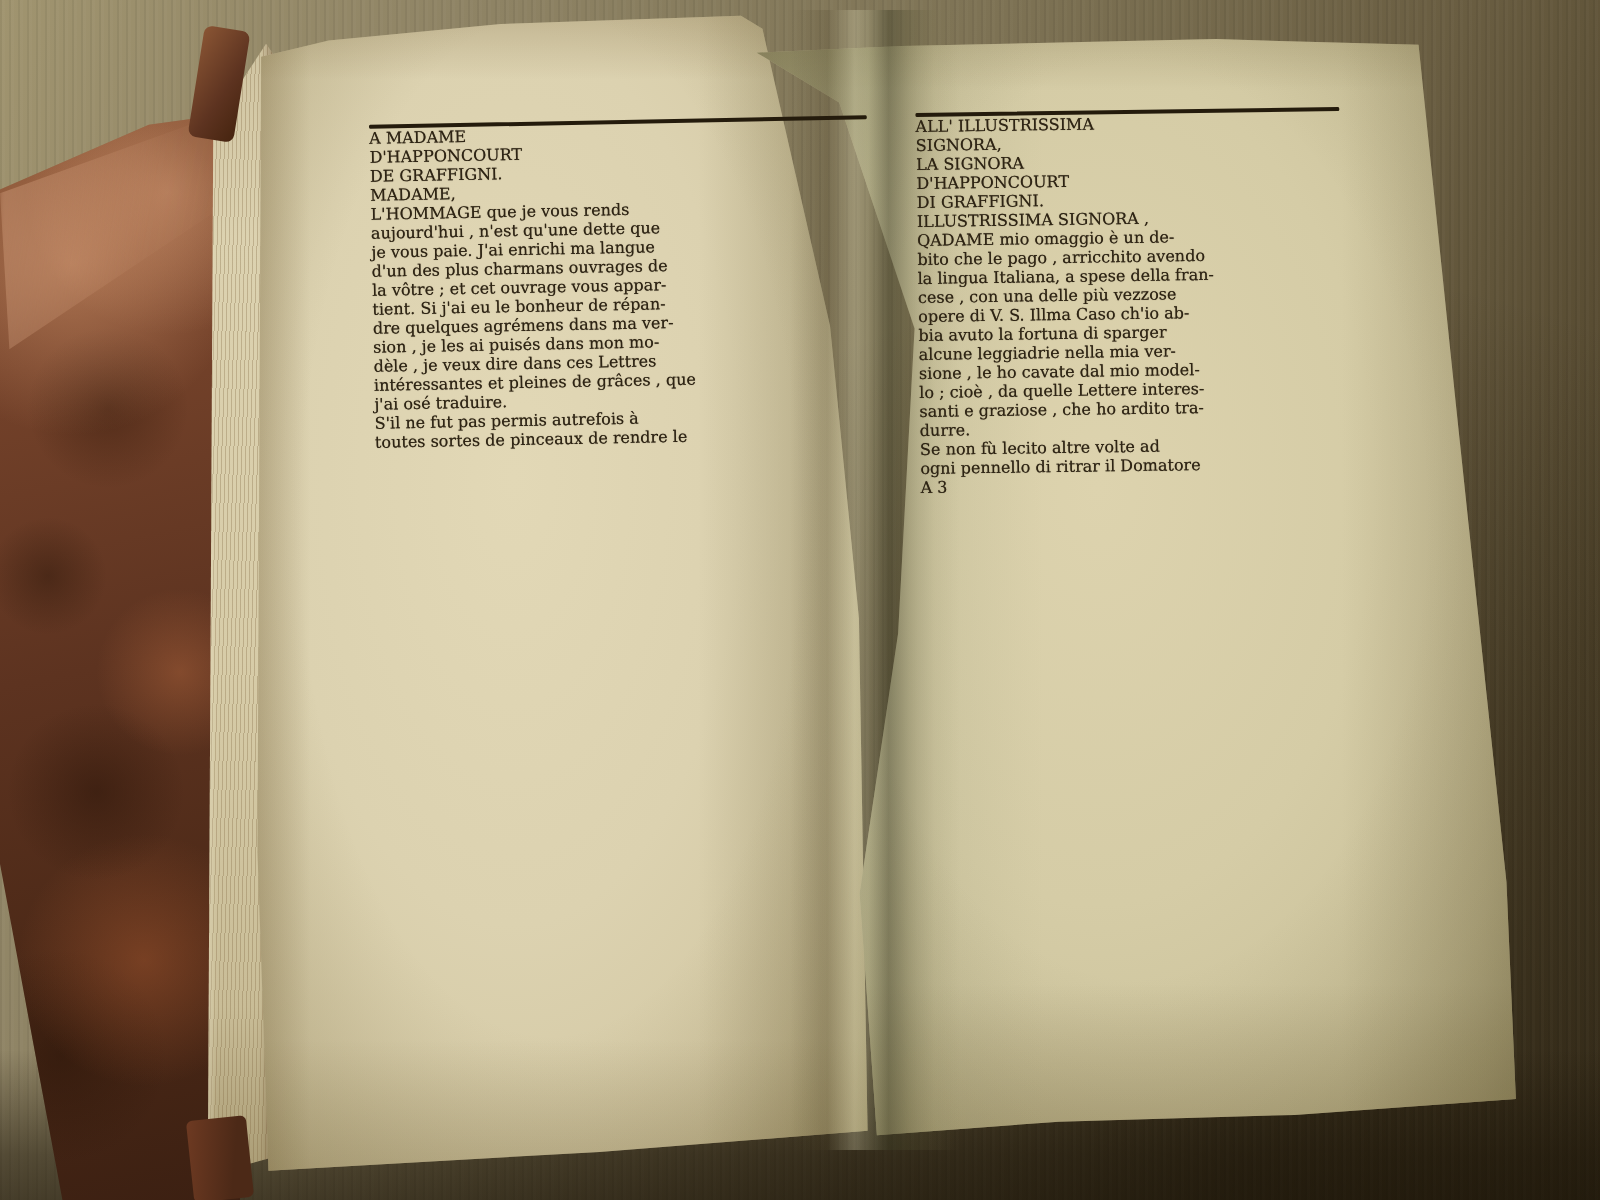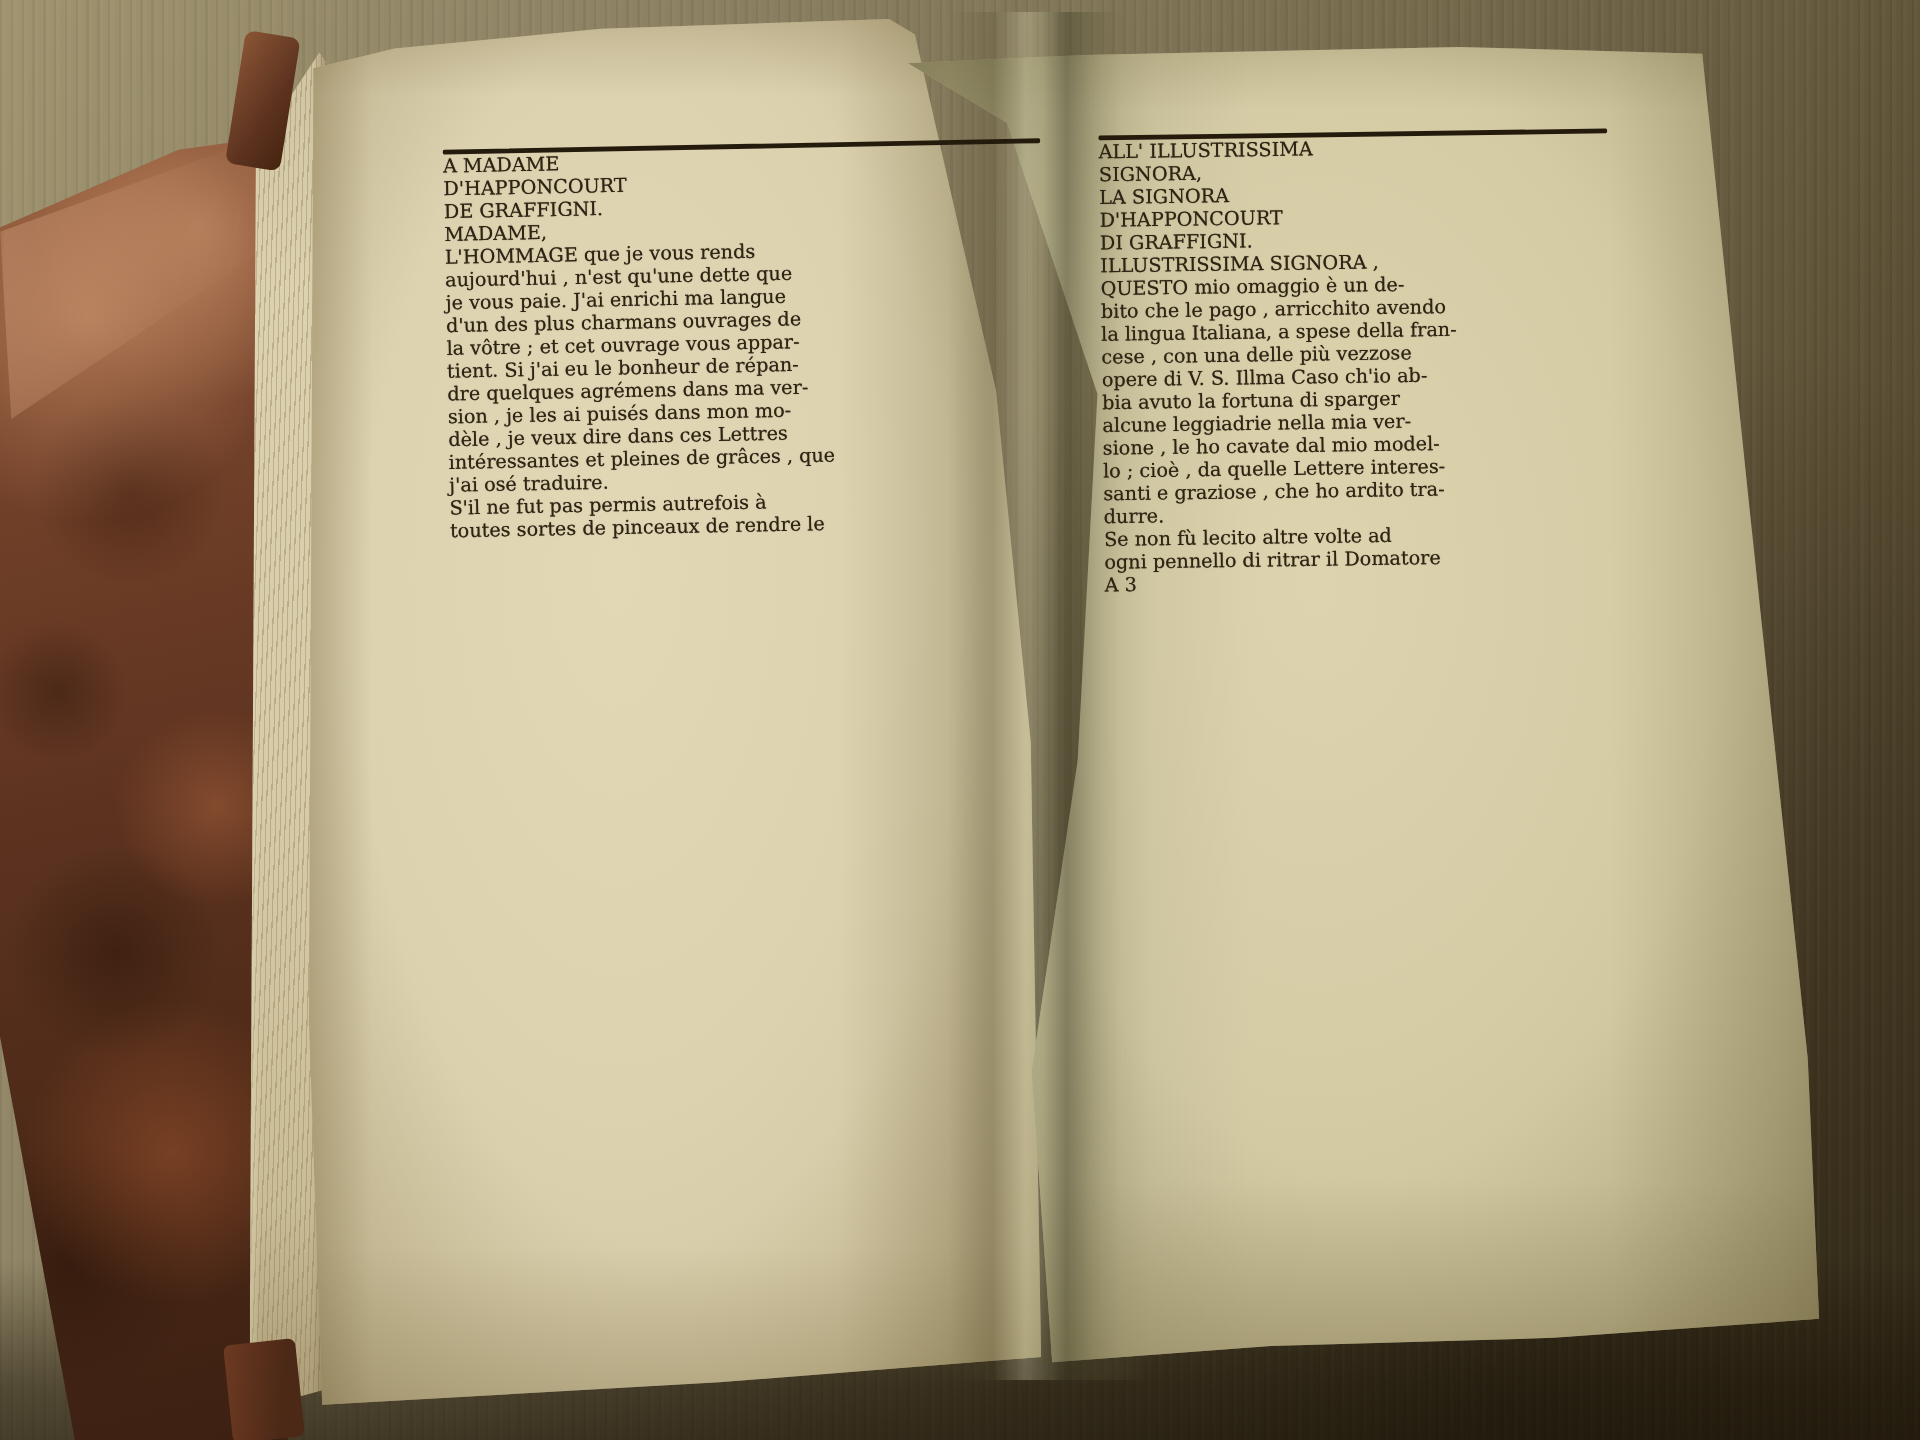--- a/index.html
+++ b/index.html
@@ -222,21 +222,21 @@
     <div class="h-line rp-h4">D'HAPPONCOURT</div>
     <div class="h-line rp-h5">DI GRAFFIGNI.</div>
 
     <div class="salutation rp-sal">
       <span class="sal-grp"><span class="sal-big">I</span><span>LLUSTRISSIMA</span></span>
       <span class="sal-grp"><span class="sal-big">S</span><span>IGNORA ,</span></span>
     </div>
 
     <div class="body-block rp-body">
       <div class="bline">
-        <span class="bigcap">Q</span><span class="capsrun">UESTO</span><span> mio omaggio è un de-</span>
+        <span class="bigcap">Q</span><span class="capsrun">ADAME</span><span> mio omaggio è un de-</span>
       </div>
       <div class="bline">bito che le pago , arricchito avendo</div>
       <div class="bline">la lingua Italiana, a spese della fran-</div>
       <div class="bline">cese , con una delle più vezzose</div>
       <div class="bline">
         <span>opere di V. S. Ill</span><span class="sup">ma</span><span> Caso ch'io ab-</span>
       </div>
       <div class="bline">bia avuto la fortuna di sparger</div>
       <div class="bline">alcune leggiadrie nella mia ver-</div>
       <div class="bline">sione , le ho cavate dal mio model-</div>

